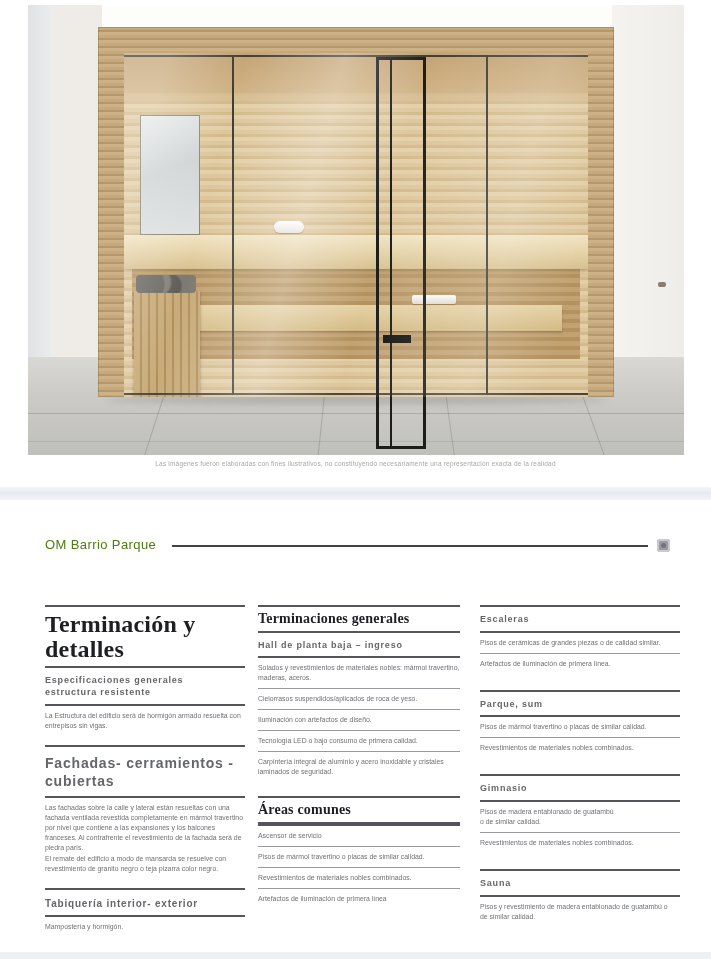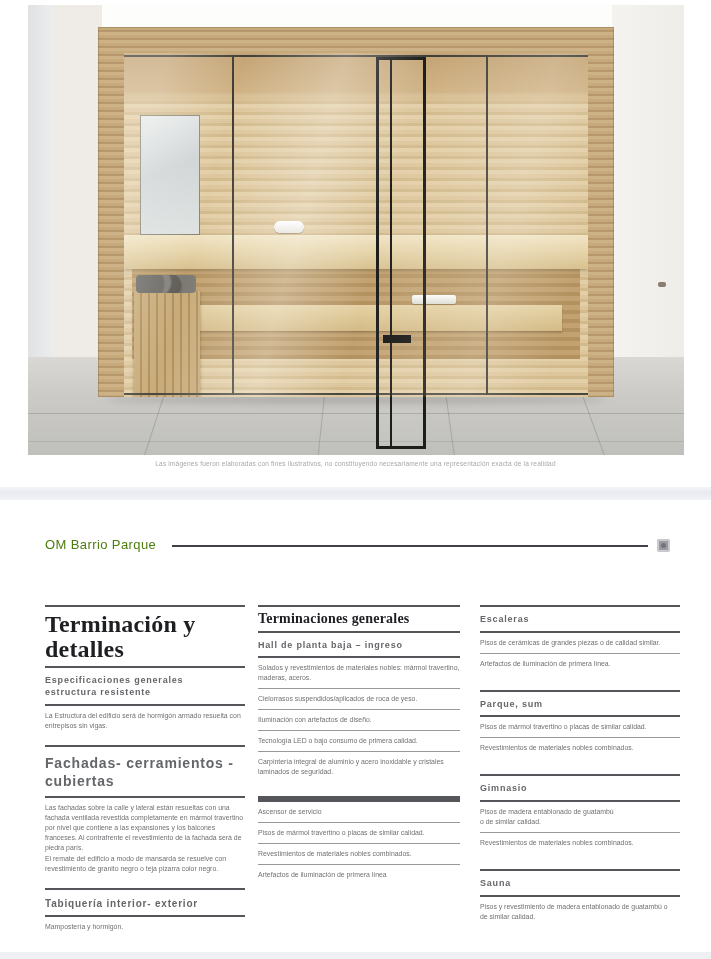--- a/index.html
+++ b/index.html
@@ -182,20 +182,21 @@
     <div class="rule-thin"></div>
     <div class="item">Iluminación con artefactos de diseño.</div>
     <div class="rule-thin"></div>
     <div class="item">Tecnología LED o bajo consumo de primera calidad.</div>
     <div class="rule-thin"></div>
     <div class="item">Carpintería integral de aluminio y acero inoxidable y cristales laminados de seguridad.</div>
 
     <div class="group-gap"></div>
 
     <div class="rule-heavy"></div>
+    <div class="serif-title t-mid">Áreas comunes</div>
     <div class="rule-heavy"></div>
     <div class="rule-heavy"></div>
     <div class="item">Ascensor de servicio</div>
     <div class="rule-thin"></div>
     <div class="item">Pisos de mármol travertino o placas de similar calidad.</div>
     <div class="rule-thin"></div>
     <div class="item">Revestimientos de materiales nobles combinados.</div>
     <div class="rule-thin"></div>
     <div class="item">Artefactos de iluminación de primera línea</div>
   </div>

